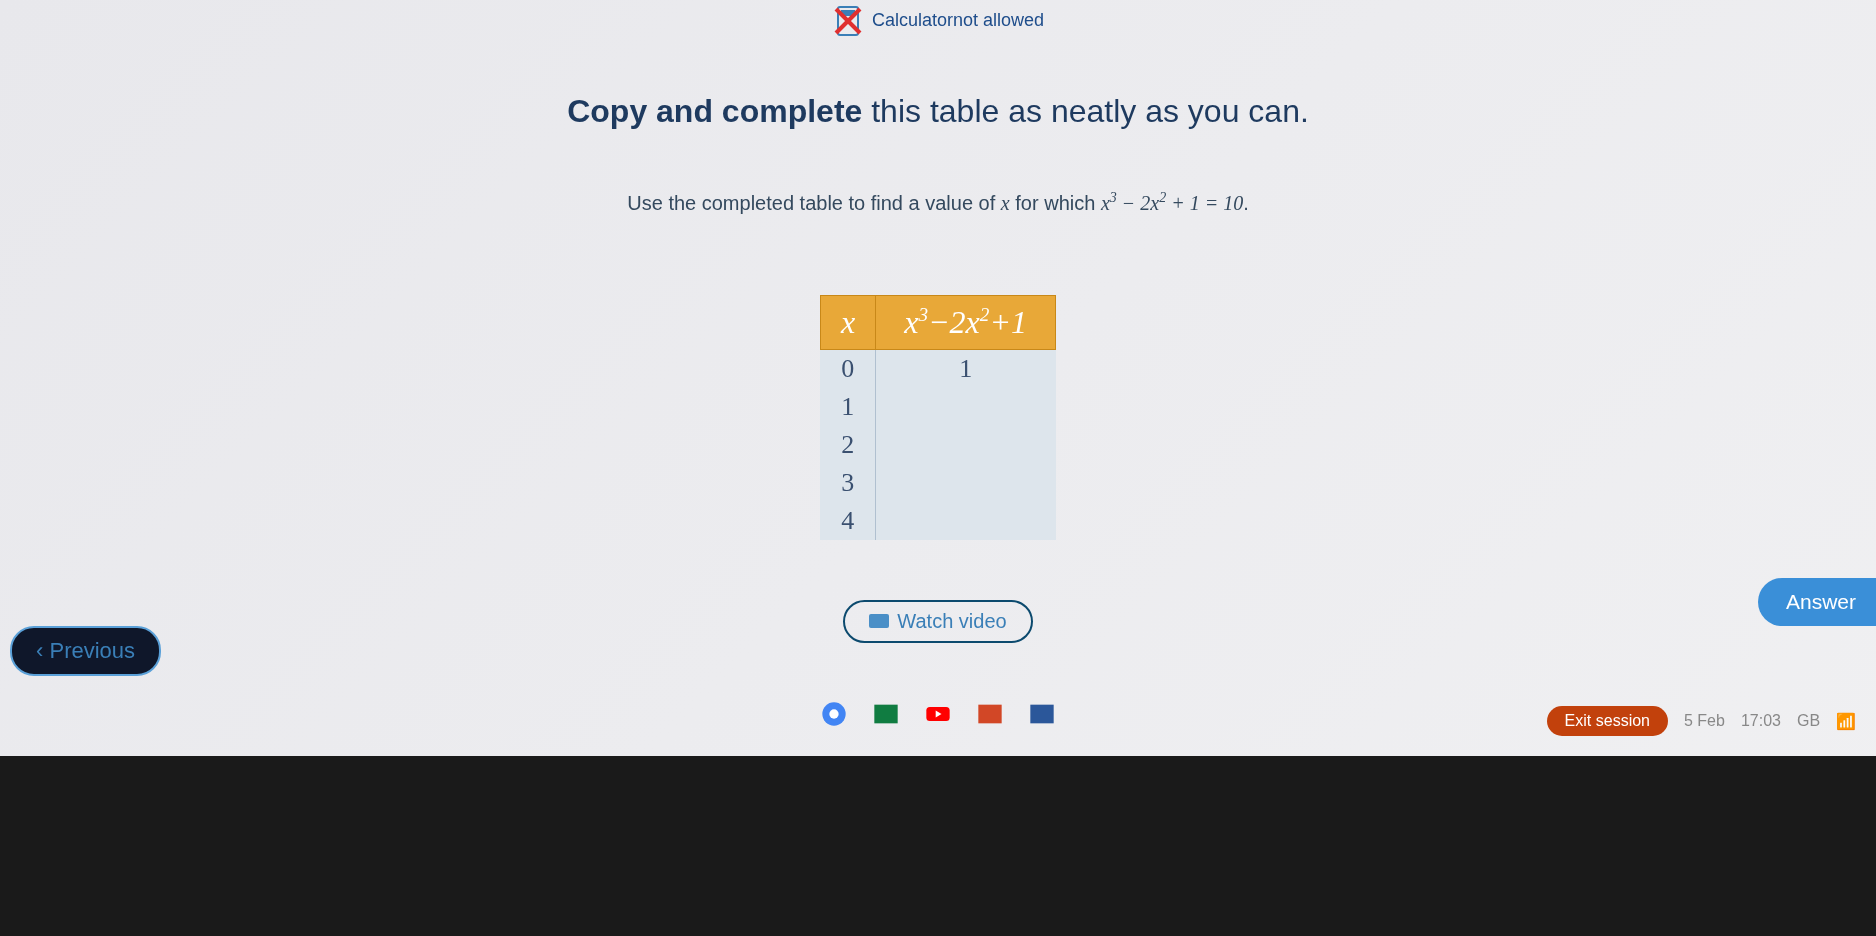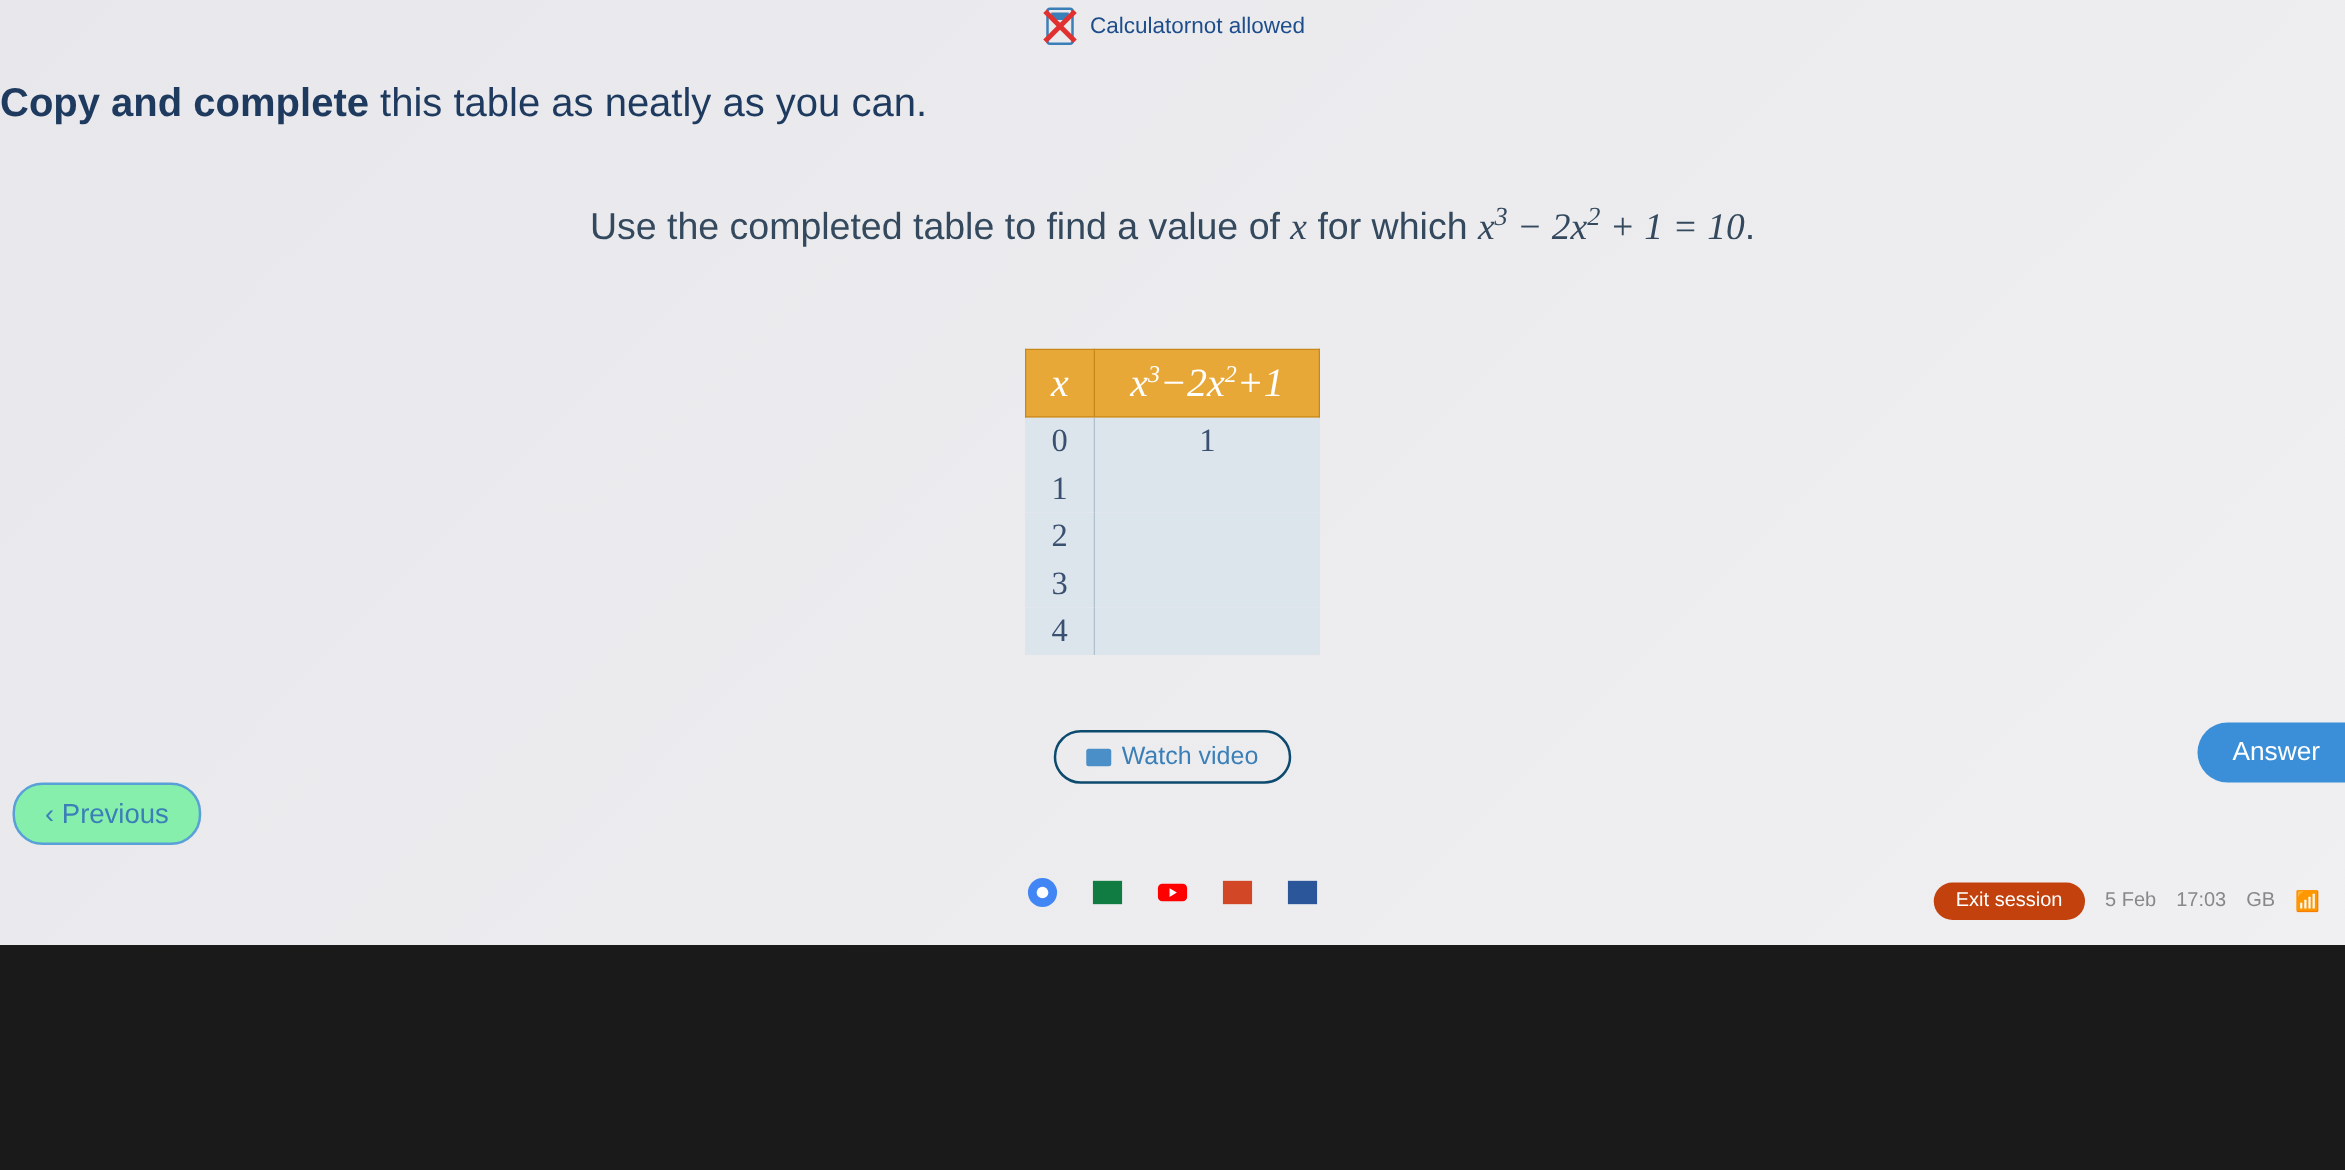--- a/index.html
+++ b/index.html
@@ -44,32 +44,32 @@
     .calc-icon svg {
       width: 100%;
       height: 100%;
     }
     .calc-text {
       display: flex;
       flex-direction: row;
       line-height: 1.2;
     }
     .instruction {
-      text-align: left;
+      text-align: center;
       font-size: 32px;
       color: #1e3a5f;
-      margin-top: 27px;
+      margin-top: 56px;
       font-weight: 400;
     }
     .instruction .bold {
       font-weight: 700;
     }
     .subtask {
       text-align: center;
-      font-size: 30px;
+      font-size: 20px;
       color: #34495e;
       margin-top: 60px;
       font-weight: 300;
     }
     .subtask .math-var {
       font-family: 'Times New Roman', serif;
       font-style: italic;
     }
     .subtask sup {
       font-size: 0.7em;
@@ -133,21 +133,21 @@
     }
     .previous-btn {
       position: absolute;
       left: 10px;
       bottom: 260px;
       border: 2px solid #5aa0d8;
       border-radius: 24px;
       padding: 10px 24px;
       color: #3a7fb7;
       font-size: 22px;
-      background: #86efac;
+      background: #0f172a;
       cursor: pointer;
       text-align: center;
     }
     .answer-btn {
       position: absolute;
       right: 0;
       bottom: 310px;
       background: #3a8fd8;
       color: white;
       border: none;

